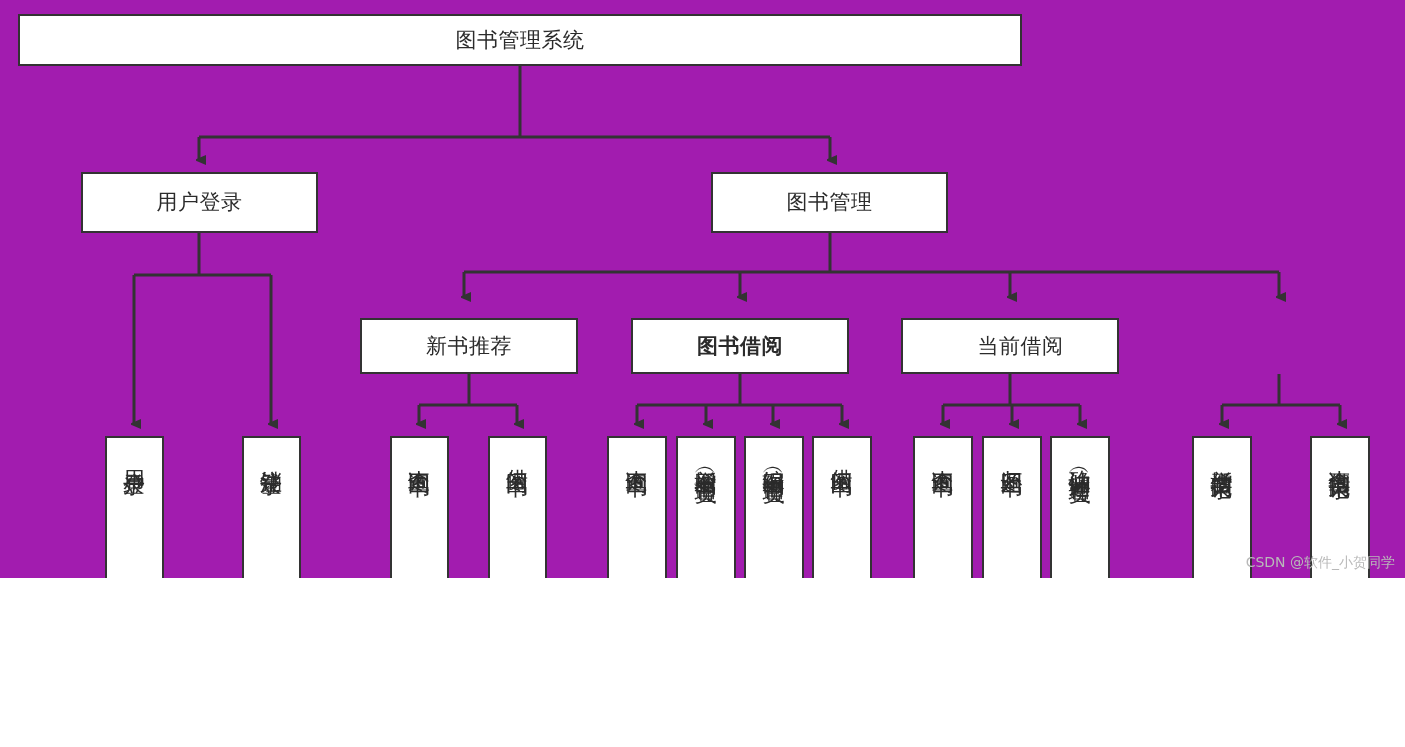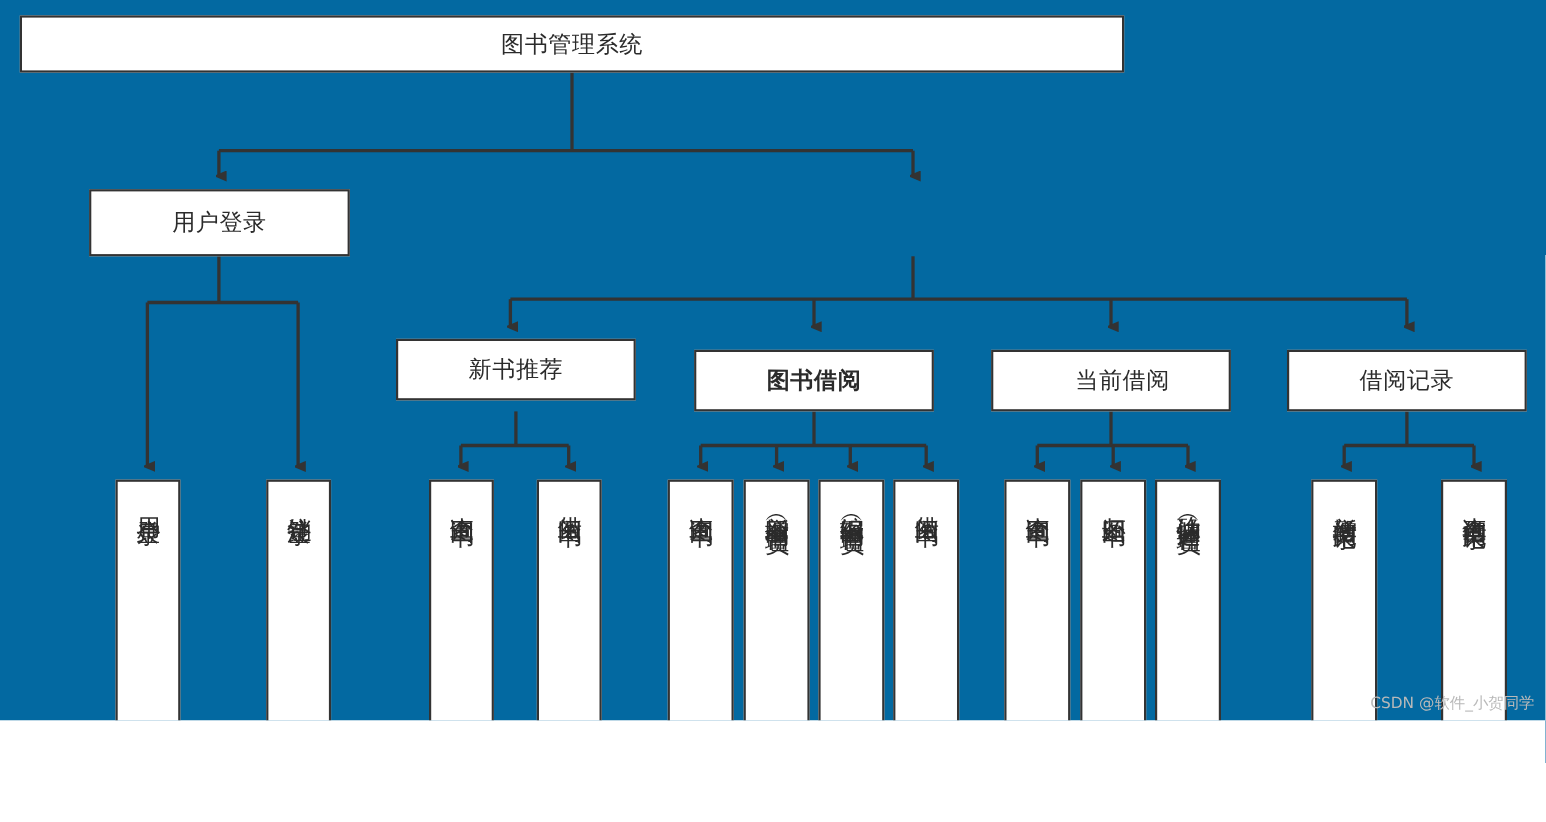--- a/index.html
+++ b/index.html
@@ -3,22 +3,22 @@
 <meta charset="utf-8">
 <style>
   html,body{margin:0;padding:0;background:#ffffff;}
   body{
     font-family:"DejaVu Sans","Liberation Sans",sans-serif;
     color:#1b1b1b;
   }
   #canvas{
     position:relative;
     width:1405px;
-    height:655px;
-    background:#0369a1;
+    height:578px;
+    background:#a21caf;
     overflow:hidden;
   }
   #edges{
     position:absolute;
     left:0; top:0;
     width:1405px;
     height:747px;
     pointer-events:none;
   }
   .node{
@@ -125,32 +125,32 @@
     </g>
   </svg>
 
   <div class="node h" style="left:18px; top:14px; width:1004px; height:52px;">
     <span class="label">图书管理系统</span>
   </div>
 
   <div class="node h" style="left:81px; top:172px; width:237px; height:61px;">
     <span class="label">用户登录</span>
   </div>
+  <div class="node h" style="left:711px; top:172px; width:237px; height:61px;">
+    <span class="label">图书管理</span>
+  </div>
 
-  <div class="node h" style="left:360px; top:308px; width:218px; height:56px;">
+  <div class="node h" style="left:360px; top:318px; width:218px; height:56px;">
     <span class="label">新书推荐</span>
   </div>
   <div class="node h" style="left:631px; top:318px; width:218px; height:56px;font-weight:bold;">
     <span class="label">图书借阅</span>
   </div>
   <div class="node h" style="left:901px; top:318px; width:218px; height:56px;padding-left:21px;">
     <span class="label">当前借阅</span>
-  </div>
-  <div class="node h" style="left:1170px; top:318px; width:218px; height:56px;">
-    <span class="label">借阅记录</span>
   </div>
 
   <div class="node v" style="left:105px; top:436px; width:59px; height:299px;">
     <span class="label">用户登录</span>
   </div>
   <div class="node v" style="left:242px; top:436px; width:59px; height:299px;">
     <span class="label">注销登录</span>
   </div>
 
   <div class="node v" style="left:390px; top:436px; width:59px; height:299px;">

